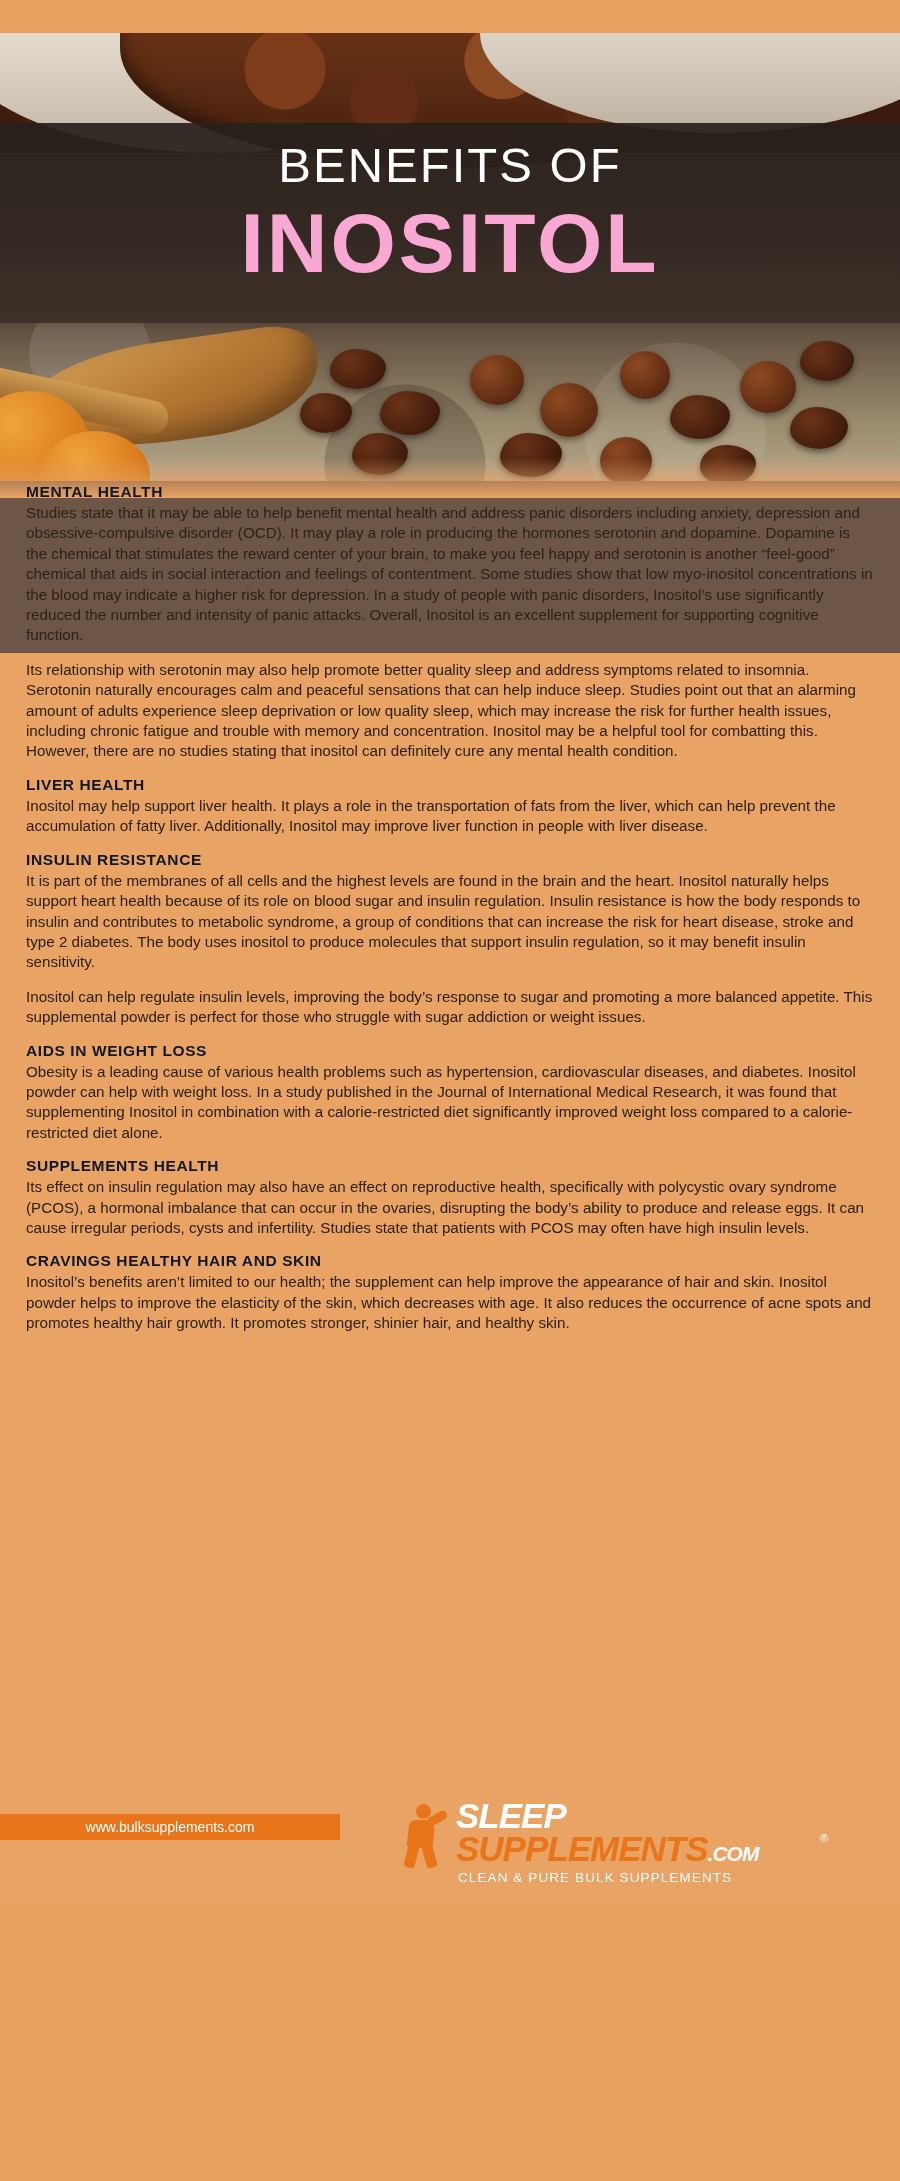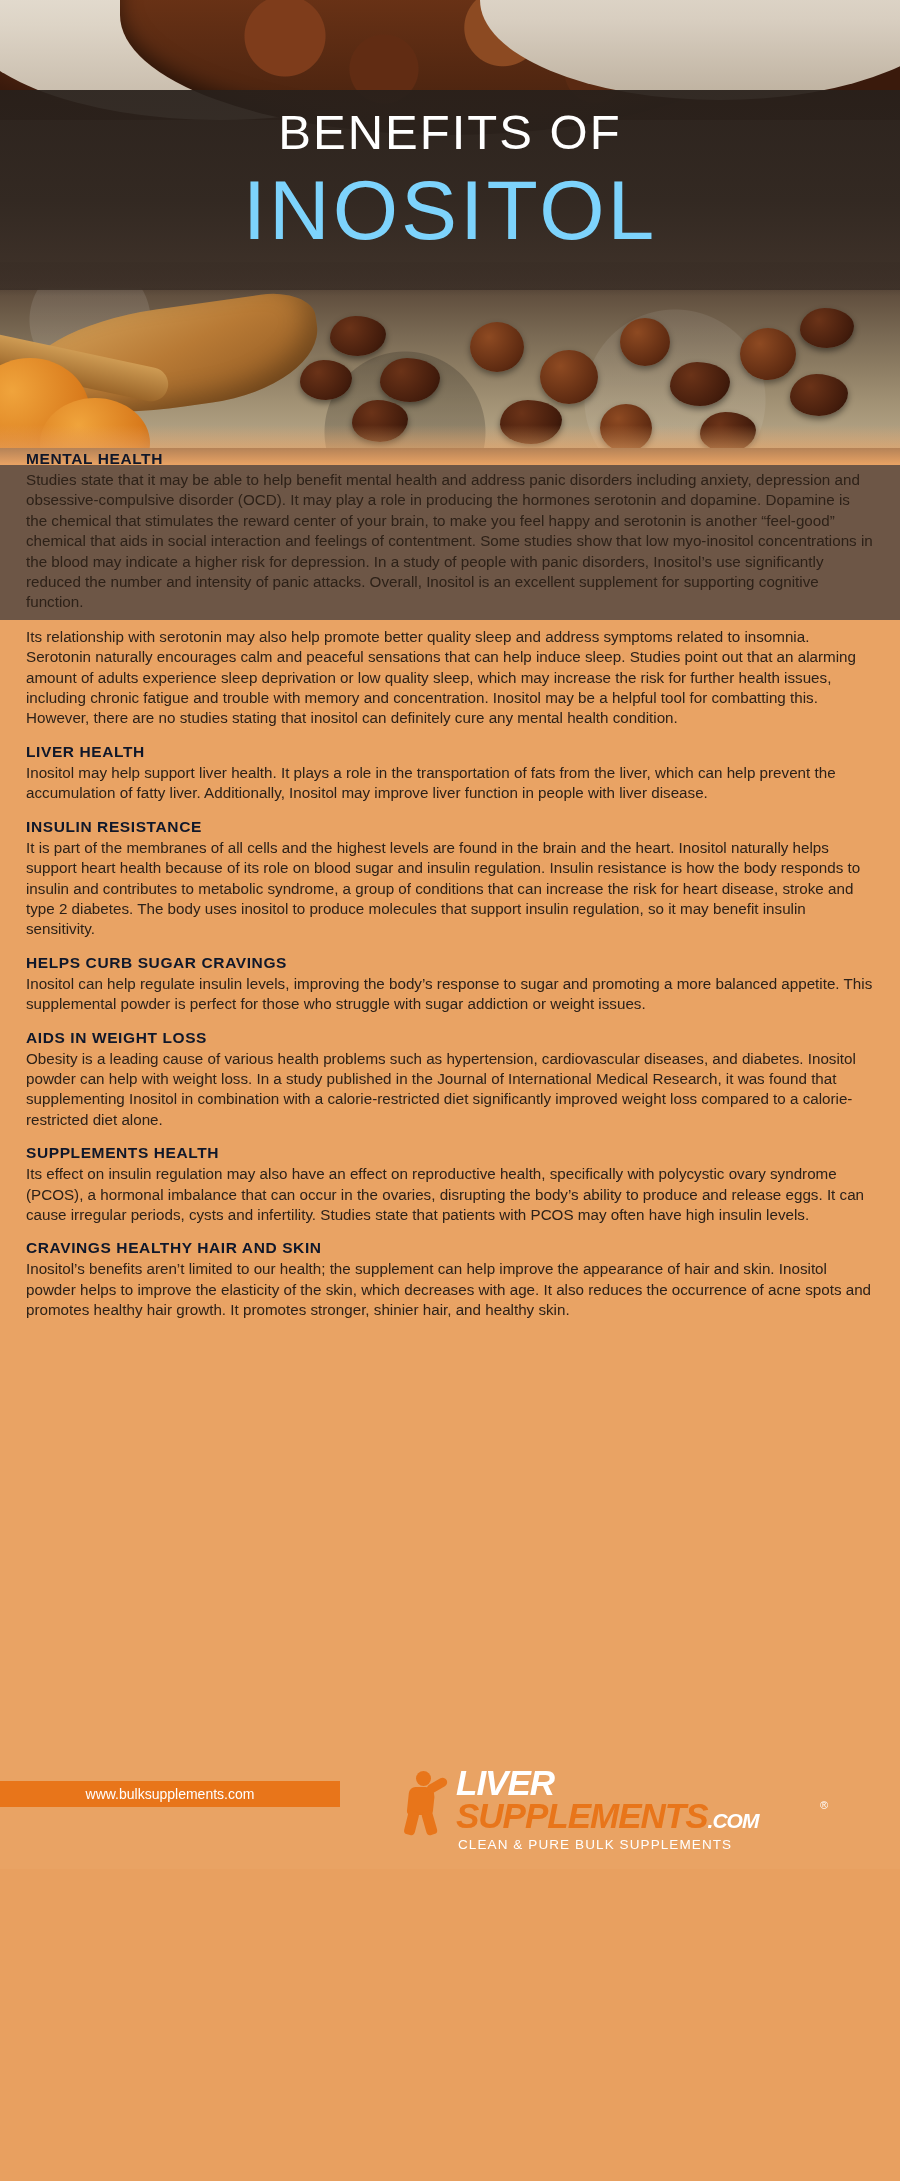--- a/index.html
+++ b/index.html
@@ -12,20 +12,21 @@
     font-family: "Liberation Sans", sans-serif;
     background: #e8a060;
     overflow: hidden;
   }
   .page {
     position: relative;
     width: 900px;
     height: 1869px;
     background: #e9a364;
     overflow: hidden;
+    margin-top: 33px;
   }
 
   
   .hero {
     position: absolute;
     left: 0; top: 0;
     width: 900px;
     height: 620px;
     overflow: hidden;
     background: #6d5646;
@@ -92,23 +93,23 @@
     color: #ffffff;
     font-size: 49px;
     letter-spacing: 2px;
     font-weight: 400;
   }
   .title-sub {
     position: absolute;
     left: 0; top: 168px;
     width: 900px;
     text-align: center;
-    color: #7dd3fc;
+    color: #f9a8d4;
     font-size: 84px;
-    font-weight: normal;
+    font-weight: bold;
     letter-spacing: 3px;
     line-height: 1;
   }
 
   
   .hero-low {
     position: absolute;
     left: 0; top: 288px;
     width: 900px; height: 160px;
     background:
@@ -338,21 +339,20 @@
       <h2 class="sec-head">LIVER HEALTH</h2>
       <p class="sec-body">Inositol may help support liver health. It plays a role in the transportation of fats from the liver, which can help prevent the accumulation of fatty liver. Additionally, Inositol may improve liver function in people with liver disease.</p>
     </div>
 
     <div class="section">
       <h2 class="sec-head">INSULIN RESISTANCE</h2>
       <p class="sec-body">It is part of the membranes of all cells and the highest levels are found in the brain and the heart. Inositol naturally helps support heart health because of its role on blood sugar and insulin regulation. Insulin resistance is how the body responds to insulin and contributes to metabolic syndrome, a group of conditions that can increase the risk for heart disease, stroke and type 2 diabetes. The body uses inositol to produce molecules that support insulin regulation, so it may benefit insulin sensitivity.</p>
     </div>
 
     <div class="section">
-      <h2 class="sec-head">HELPS CURB SUGAR CRAVINGS</h2>
       <p class="sec-body">Inositol can help regulate insulin levels, improving the body’s response to sugar and promoting a more balanced appetite. This supplemental powder is perfect for those who struggle with sugar addiction or weight issues.</p>
     </div>
 
     <div class="section">
       <h2 class="sec-head">AIDS IN WEIGHT LOSS</h2>
       <p class="sec-body">Obesity is a leading cause of various health problems such as hypertension, cardiovascular diseases, and diabetes. Inositol powder can help with weight loss. In a study published in the Journal of International Medical Research, it was found that supplementing Inositol in combination with a calorie-restricted diet significantly improved weight loss compared to a calorie-restricted diet alone.</p>
     </div>
 
     <div class="section">
       <h2 class="sec-head">SUPPLEMENTS HEALTH</h2>
@@ -371,21 +371,21 @@
     <div class="footer-url">www.bulksupplements.com</div>
 
     <div class="logo">
       <div class="logo-figure">
         <div class="fig-head"></div>
         <div class="fig-body"></div>
         <div class="fig-arm"></div>
         <div class="fig-leg1"></div>
         <div class="fig-leg2"></div>
       </div>
-      <div class="logo-bulk">LIVER</div>
+      <div class="logo-bulk">SLEEP</div>
       <div class="logo-supp">
         <span>SUPPLEMENTS</span><span class="logo-com">.COM</span>
       </div>
       <div class="logo-reg">®</div>
       <div class="logo-tag">CLEAN &amp; PURE BULK SUPPLEMENTS</div>
     </div>
   </div>
 
 </div>
 

